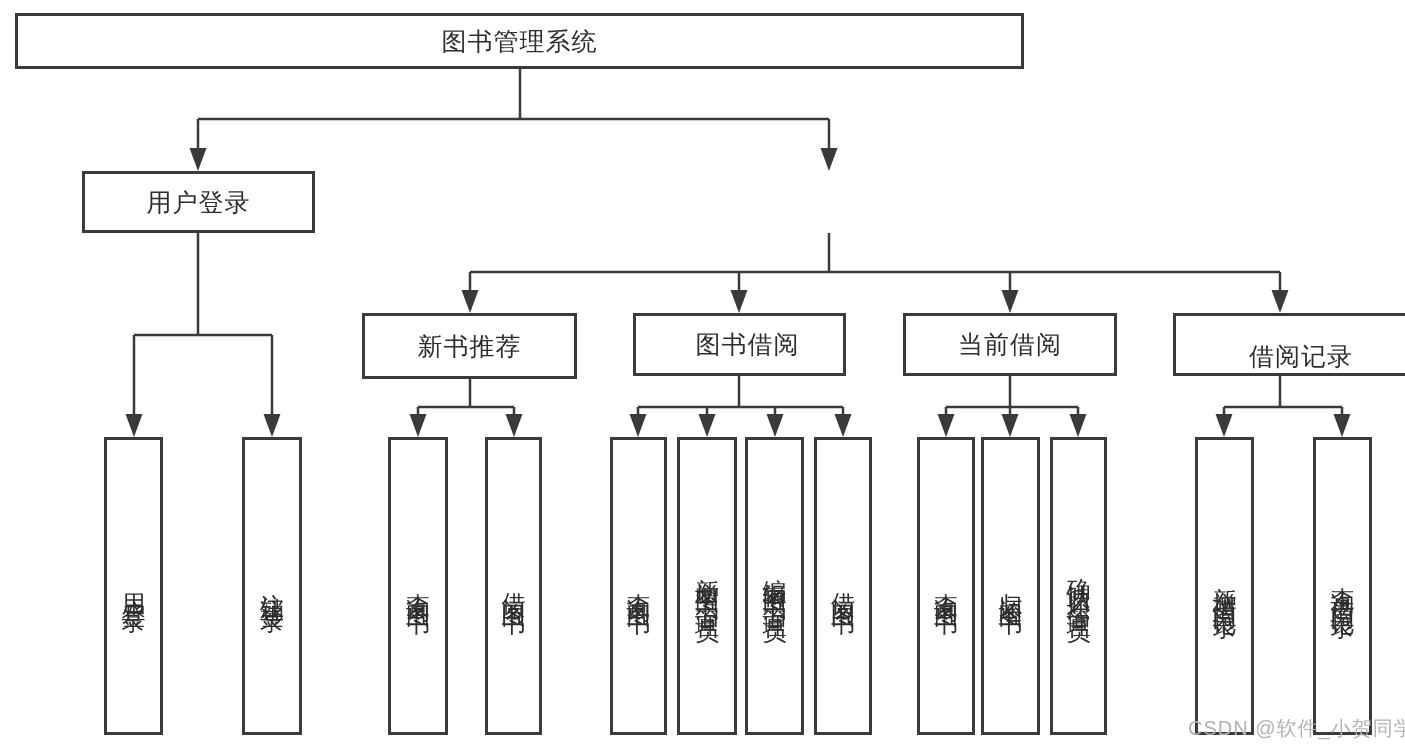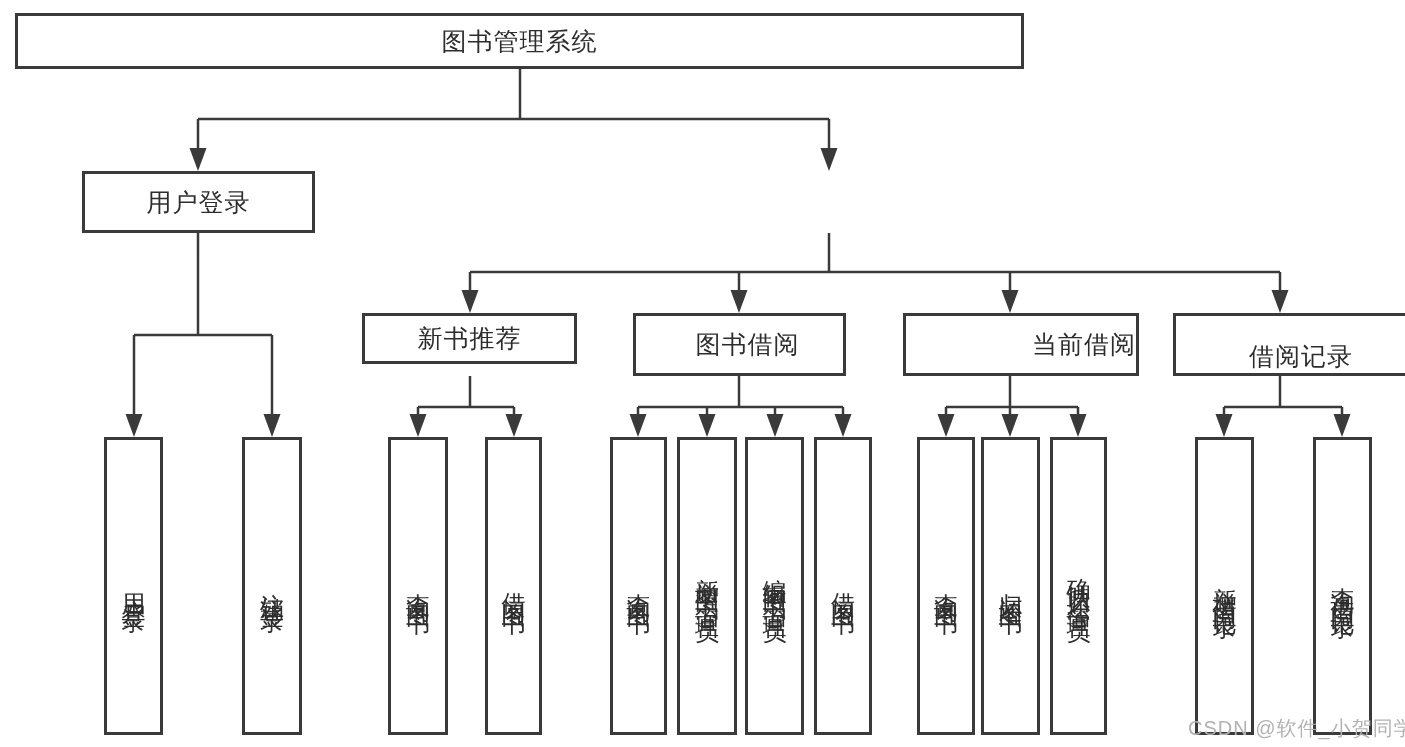--- a/index.html
+++ b/index.html
@@ -26,23 +26,23 @@
     writing-mode:vertical-rl;
     line-height:1;
     font-size:24px;
     letter-spacing:6px;
     white-space:nowrap;
   }
   
   .root-box   {left:15px;  top:13px;  width:1009px; height:56px;}
   .n-login    {left:82px;  top:171px; width:233px;  height:62px;}
   .n-bookmgmt {left:712px; top:171px; width:235px;  height:62px;}
-  .n-newbook  {left:362px; top:313px; width:215px;  height:51px;}
+  .n-newbook  {left:362px; top:313px; width:215px;  height:66px;}
   .n-borrow   {left:633px; top:313px; width:213px;  height:63px;padding-left:16px;}
-  .n-current  {left:903px; top:313px; width:236px;  height:63px;justify-content:flex-end;}
+  .n-current  {left:903px; top:313px; width:214px;  height:63px;}
   .n-records  {left:1173px;top:313px; width:256px;  height:63px;align-items:flex-end;}
   .leaf{top:437px;height:298px;}
   .lf1 {left:104px; width:59px;}
   .lf2 {left:242px; width:60px;}
   .lf3 {left:388px; width:60px;}
   .lf4 {left:485px; width:57px;}
   .lf5 {left:610px; width:57px;}
   .lf6 {left:677px; width:60px;}
   .lf7 {left:745px; width:59px;}
   .lf8 {left:814px; width:58px;}

